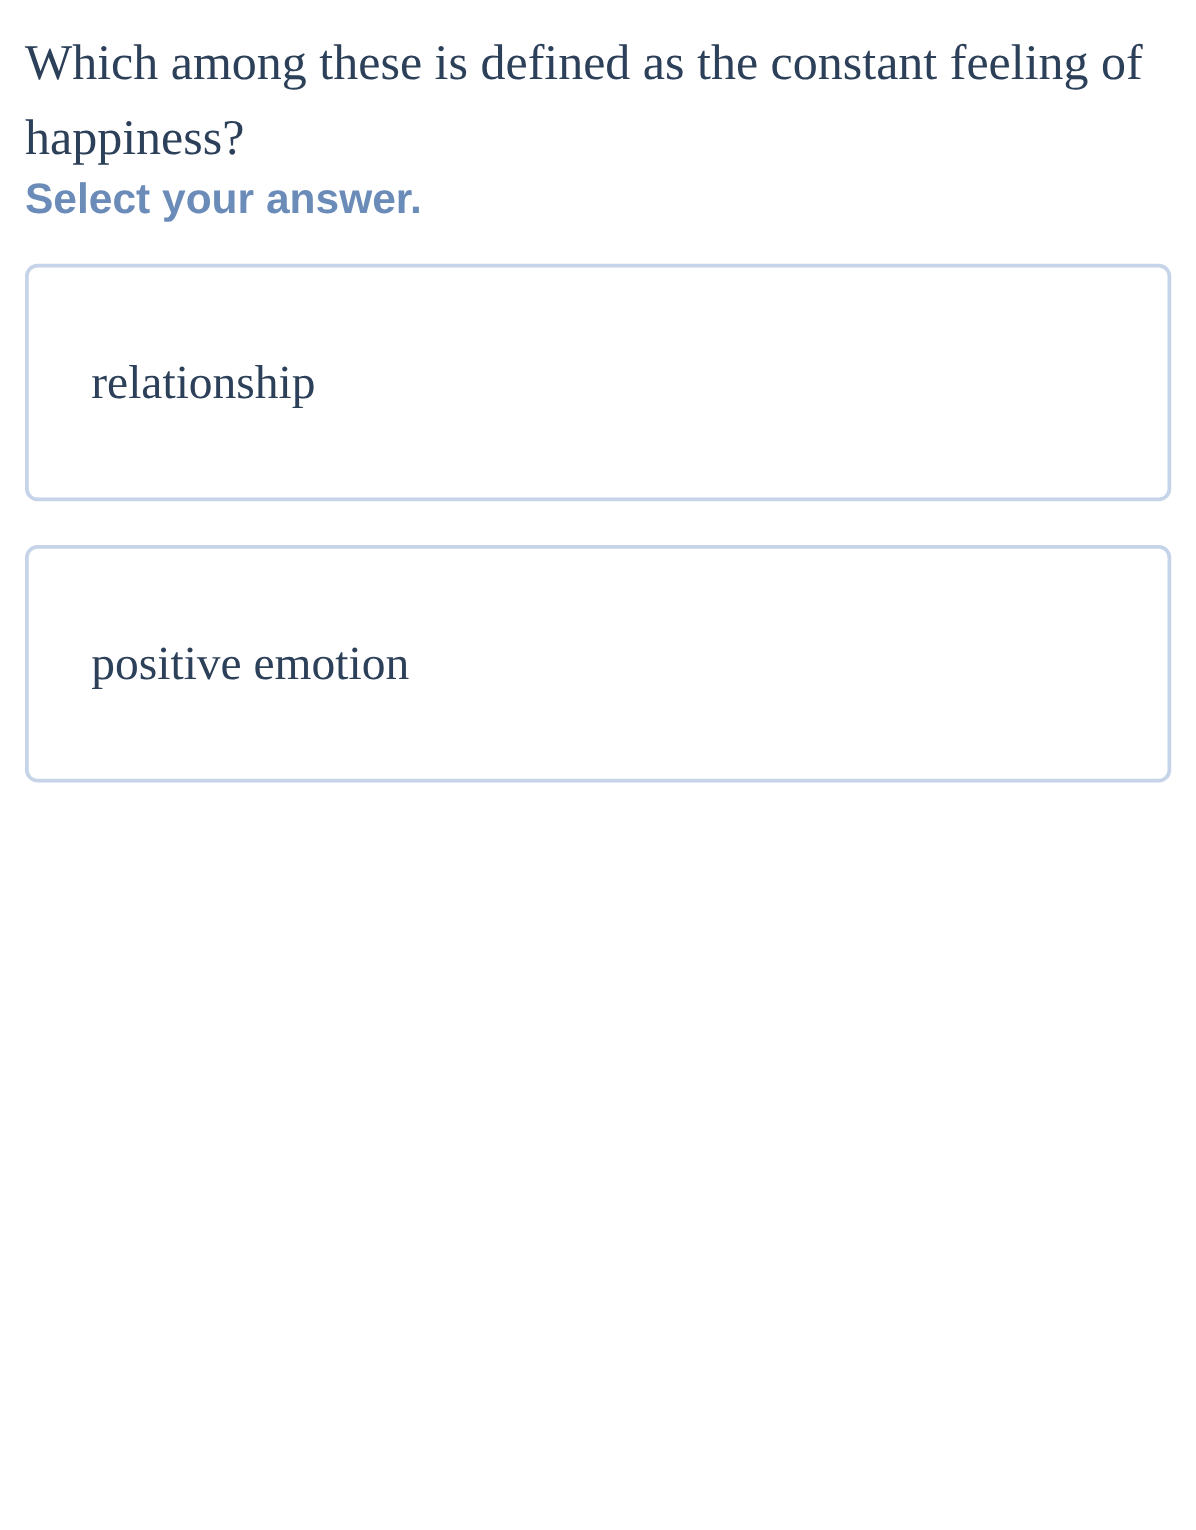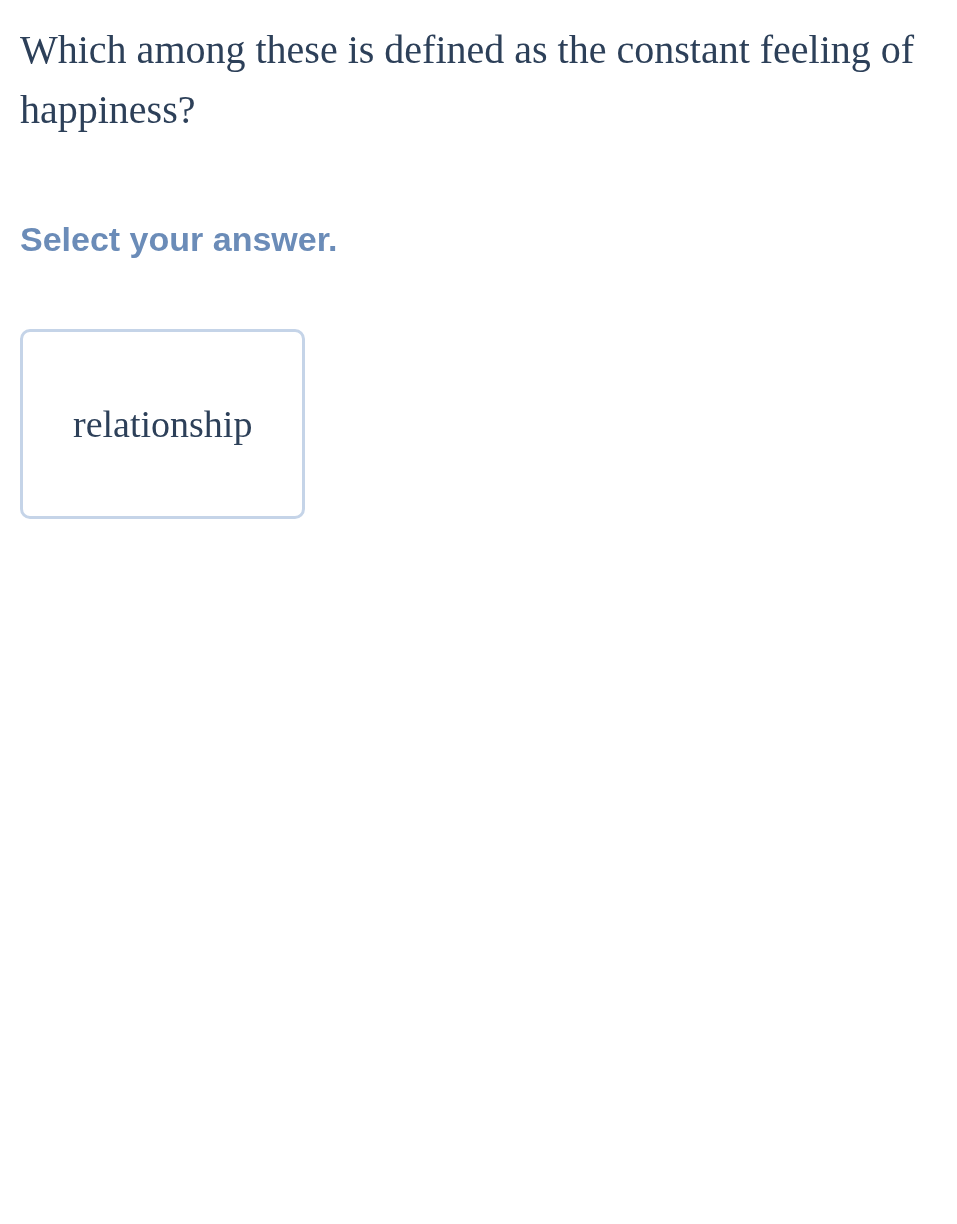--- a/index.html
+++ b/index.html
@@ -11,33 +11,32 @@
       font-family: Georgia, 'Times New Roman', serif;
       background: #ffffff;
       width: 957px;
       height: 1224px;
       padding: 20px;
     }
     .question-text {
       font-size: 40px;
       color: #2d4059;
       line-height: 1.5;
-      margin-bottom: 80px;
       font-weight: 400;
     }
     .instruction {
       font-family: -apple-system, BlinkMacSystemFont, 'Segoe UI', Arial, sans-serif;
       font-size: 34px;
       color: #6b8cb8;
       font-weight: 700;
-      margin-bottom: 70px;
+      margin-bottom: 32px;
     }
     .options-container {
       display: flex;
-      flex-direction: row;
+      flex-direction: column;
       gap: 35px;
     }
     .option {
       border: 3px solid #c5d4e8;
       border-radius: 10px;
       padding: 70px 50px;
       background: #ffffff;
       cursor: pointer;
       transition: background 0.2s;
     }
@@ -51,13 +50,16 @@
 <body>
 
 <div class="question-text">Which among these is defined as the constant feeling of happiness?</div>
 
 <div class="instruction">Select your answer.</div>
 
 <div class="options-container">
   <div class="option">
     <span class="option-label">relationship</span>
   </div>
+  <div class="option">
+    <span class="option-label">positive emotion</span>
+  </div>
 </div>
 
 </body></html>

